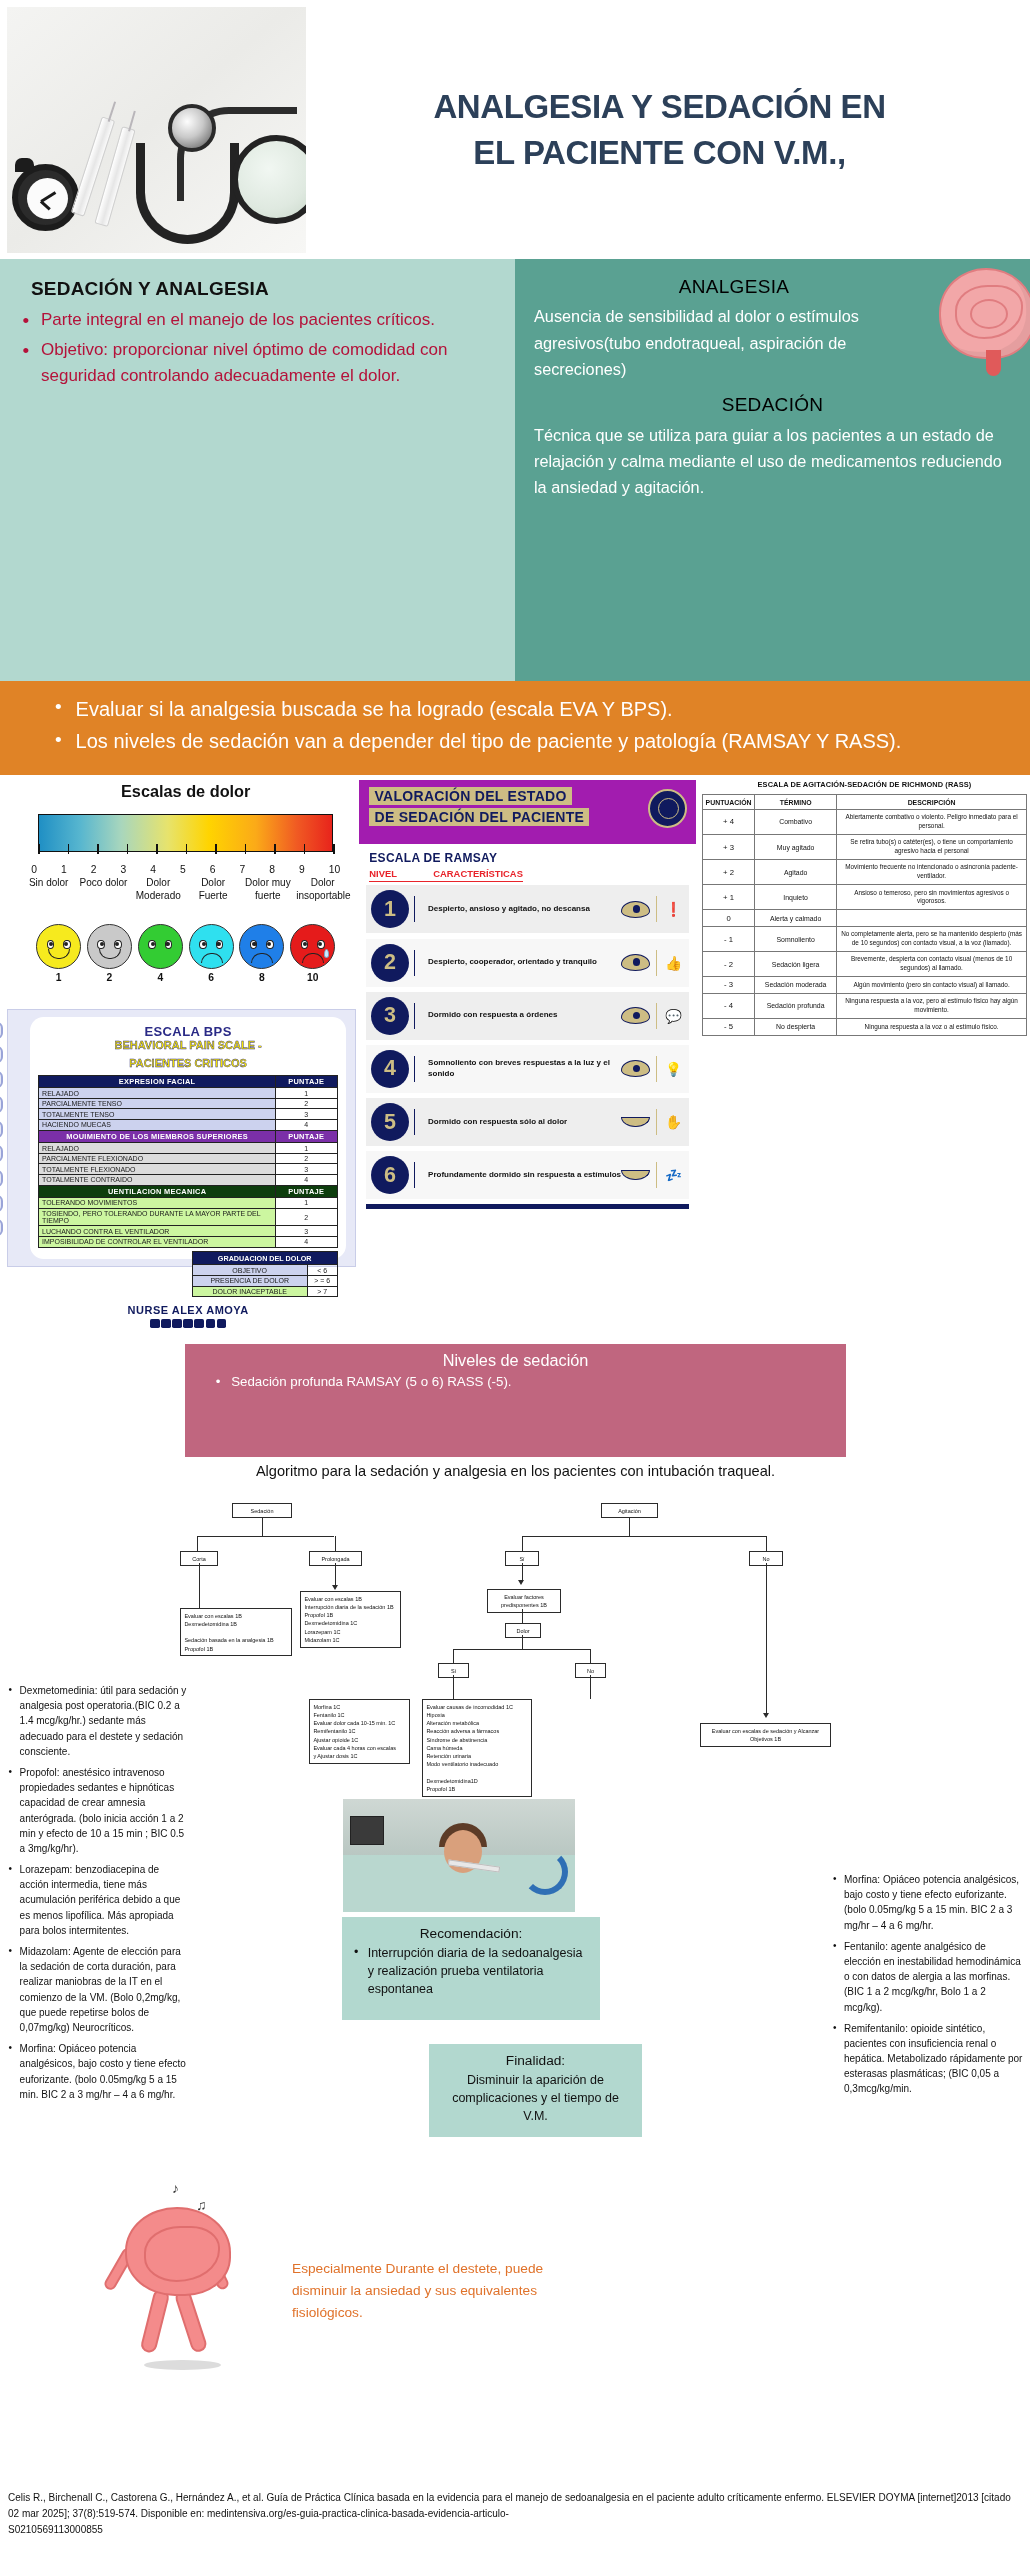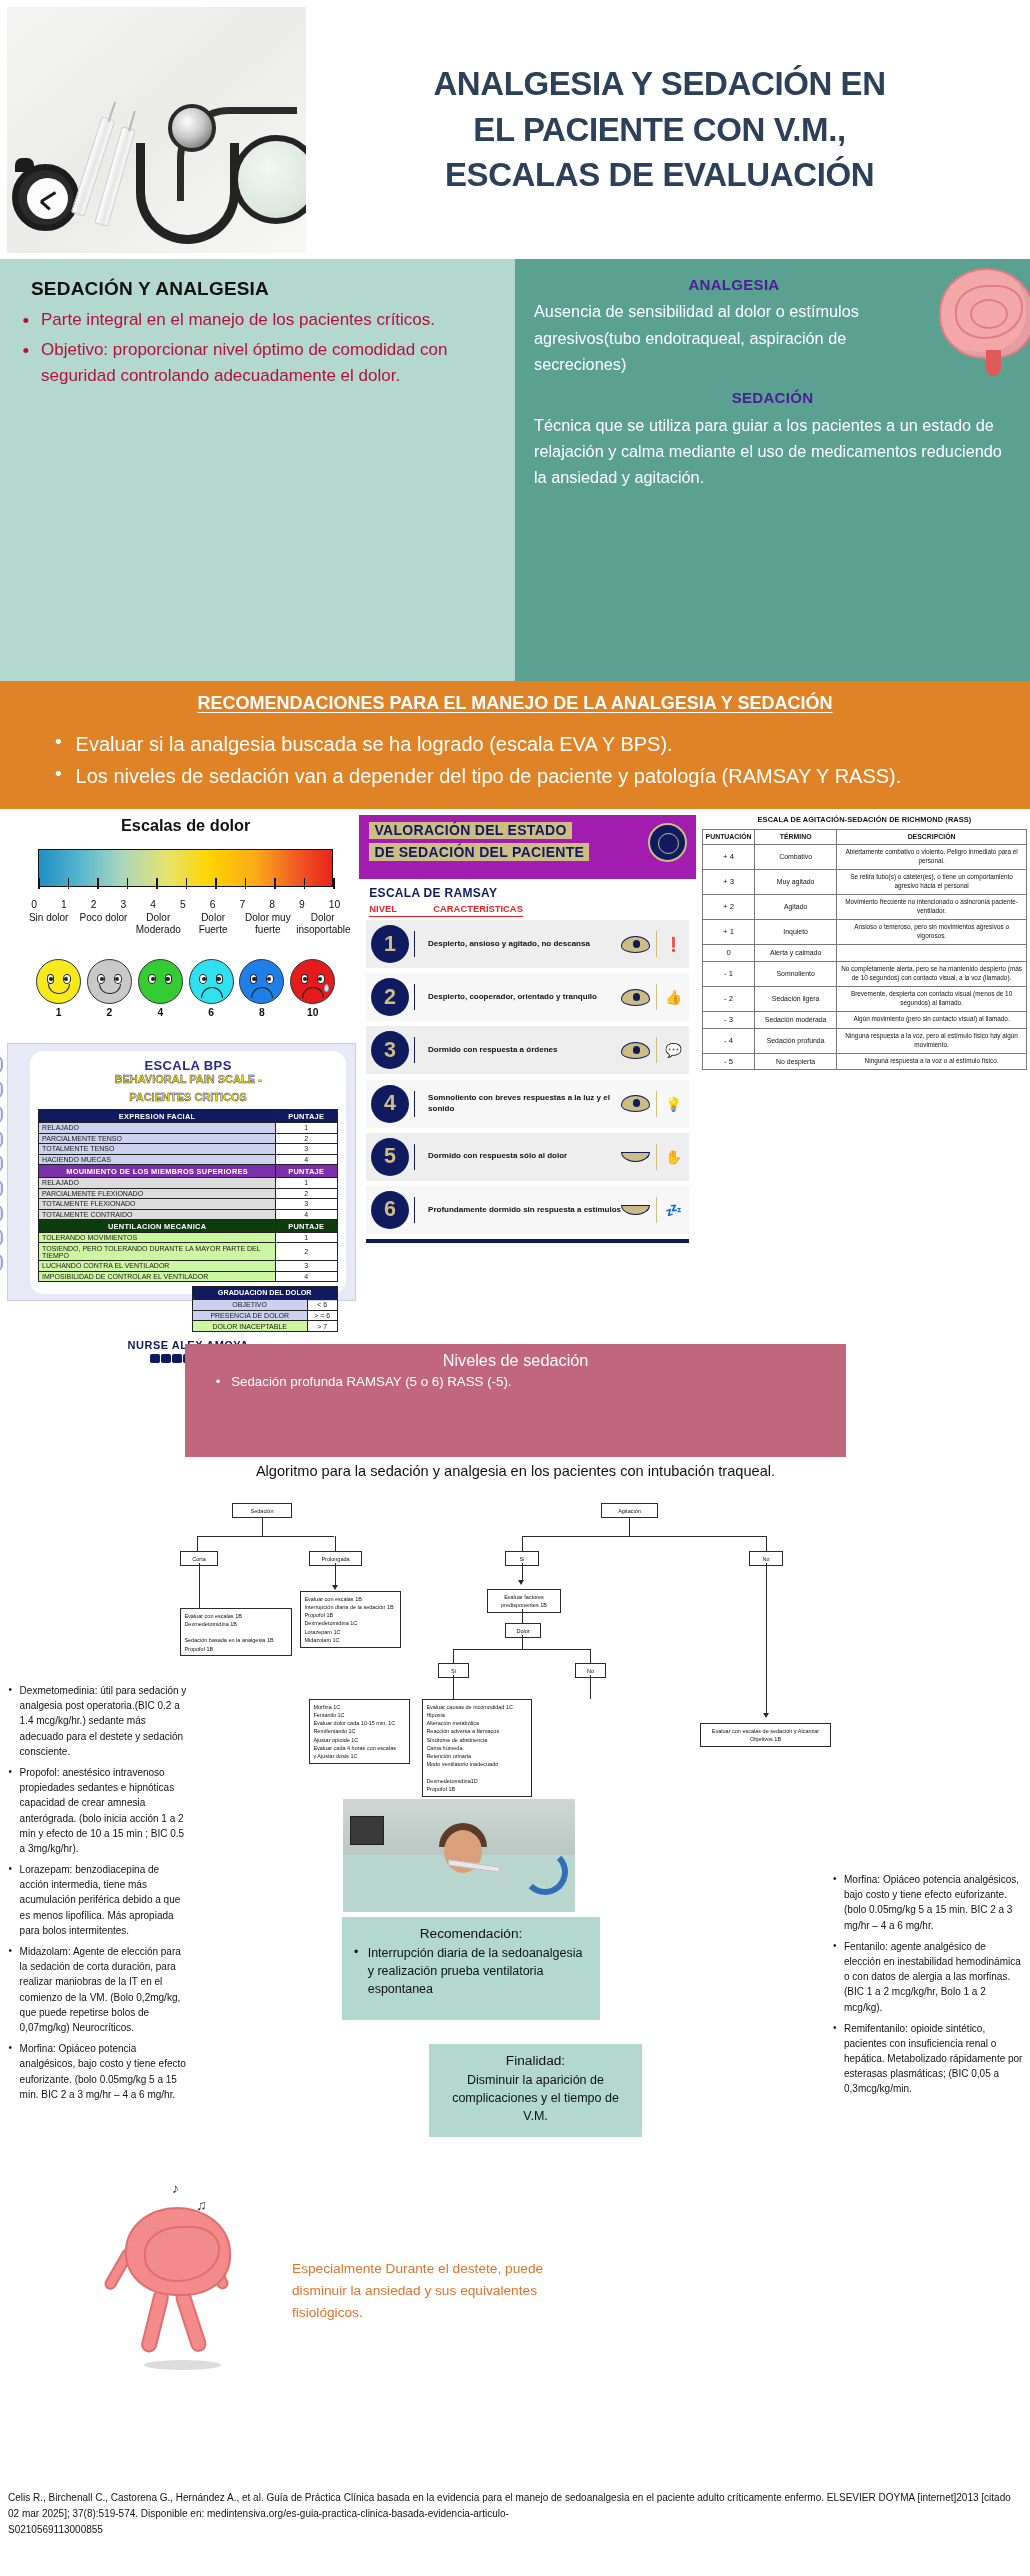--- a/index.html
+++ b/index.html
@@ -86,21 +86,21 @@
     position:relative; font-size:17px; line-height:1.55; color:#b4123a;
     padding-left: 22px; margin-bottom: 3.4px;
   }
   .col-left li::before {
     content:"•"; position:absolute; left:3.4px; top:-0.9px; font-size:19px; color:#b4123a;
   }
   .col-right {
     width:515px; background:#5aa192; padding: 13.7px 19px 0 19px; position:relative; overflow:hidden;
   }
   .col-right h3 {
-    font-size:15px; font-weight:700; color:#4c1d95; letter-spacing:0.3px;
+    font-size:19px; font-weight:400; color:#000000; letter-spacing:0.3px;
     text-align:center; margin: 3.4px 0 5.2px 0; padding-right:77px;
   }
   .col-right p { font-size:16.3px; line-height:1.62; color:#ffffff; padding-right: 72px; }
   .col-right h3.sed { margin-top: 12px; padding-right:0; }
   .col-right p.sedp { padding-right: 3.4px; }
   .brain {
     position:absolute; right:-5.2px; top:8.6px; width:96px; height:91px;
     background:#f2a7a8; border-radius:54% 56% 48% 52%;
     box-shadow: inset -6.9px -5.2px 0 rgba(0,0,0,0.05);
     border: 2.6px solid #e07d80;
@@ -334,21 +334,20 @@
     <div class="syringe s1"></div>
     <div class="syringe s2"></div>
     <div class="stetho-tube"></div>
     <div class="stetho-tube2"></div>
     <div class="stetho-bell"></div>
     <div class="magnifier"></div>
   </div>
   <div class="header-title">
     <div class="line">ANALGESIA Y SEDACIÓN EN</div>
     <div class="line">EL PACIENTE CON V.M.,</div>
-    <div class="line">ESCALAS DE EVALUACIÓN</div>
   </div>
 </div>
 
 <div class="dual">
   <div class="col-left">
     <h2>SEDACIÓN Y ANALGESIA</h2>
     <ul>
       <li>Parte integral en el manejo de los pacientes críticos.</li>
       <li>Objetivo: proporcionar nivel óptimo de comodidad con seguridad controlando adecuadamente el dolor.</li>
     </ul>
@@ -357,21 +356,20 @@
     <div class="brain"></div>
     <div class="brainstem"></div>
     <h3>ANALGESIA</h3>
     <p>Ausencia de sensibilidad al dolor o estímulos agresivos(tubo endotraqueal, aspiración de secreciones)</p>
     <h3 class="sed">SEDACIÓN</h3>
     <p class="sedp">Técnica que se utiliza para guiar a los pacientes a un estado de relajación y calma mediante el uso de medicamentos reduciendo la ansiedad y agitación.</p>
   </div>
 </div>
 
 <div class="orange">
-  <h2>RECOMENDACIONES PARA EL MANEJO DE LA ANALGESIA Y SEDACIÓN</h2>
   <ul>
     <li>Evaluar si la analgesia buscada se ha logrado (escala EVA Y BPS).</li>
     <li>Los niveles de sedación van a depender del tipo de paciente y patología (RAMSAY Y RASS).</li>
   </ul>
 </div>
 
 <div class="scales">
 
   <div class="painscale">
     <h3>Escalas de dolor</h3>

